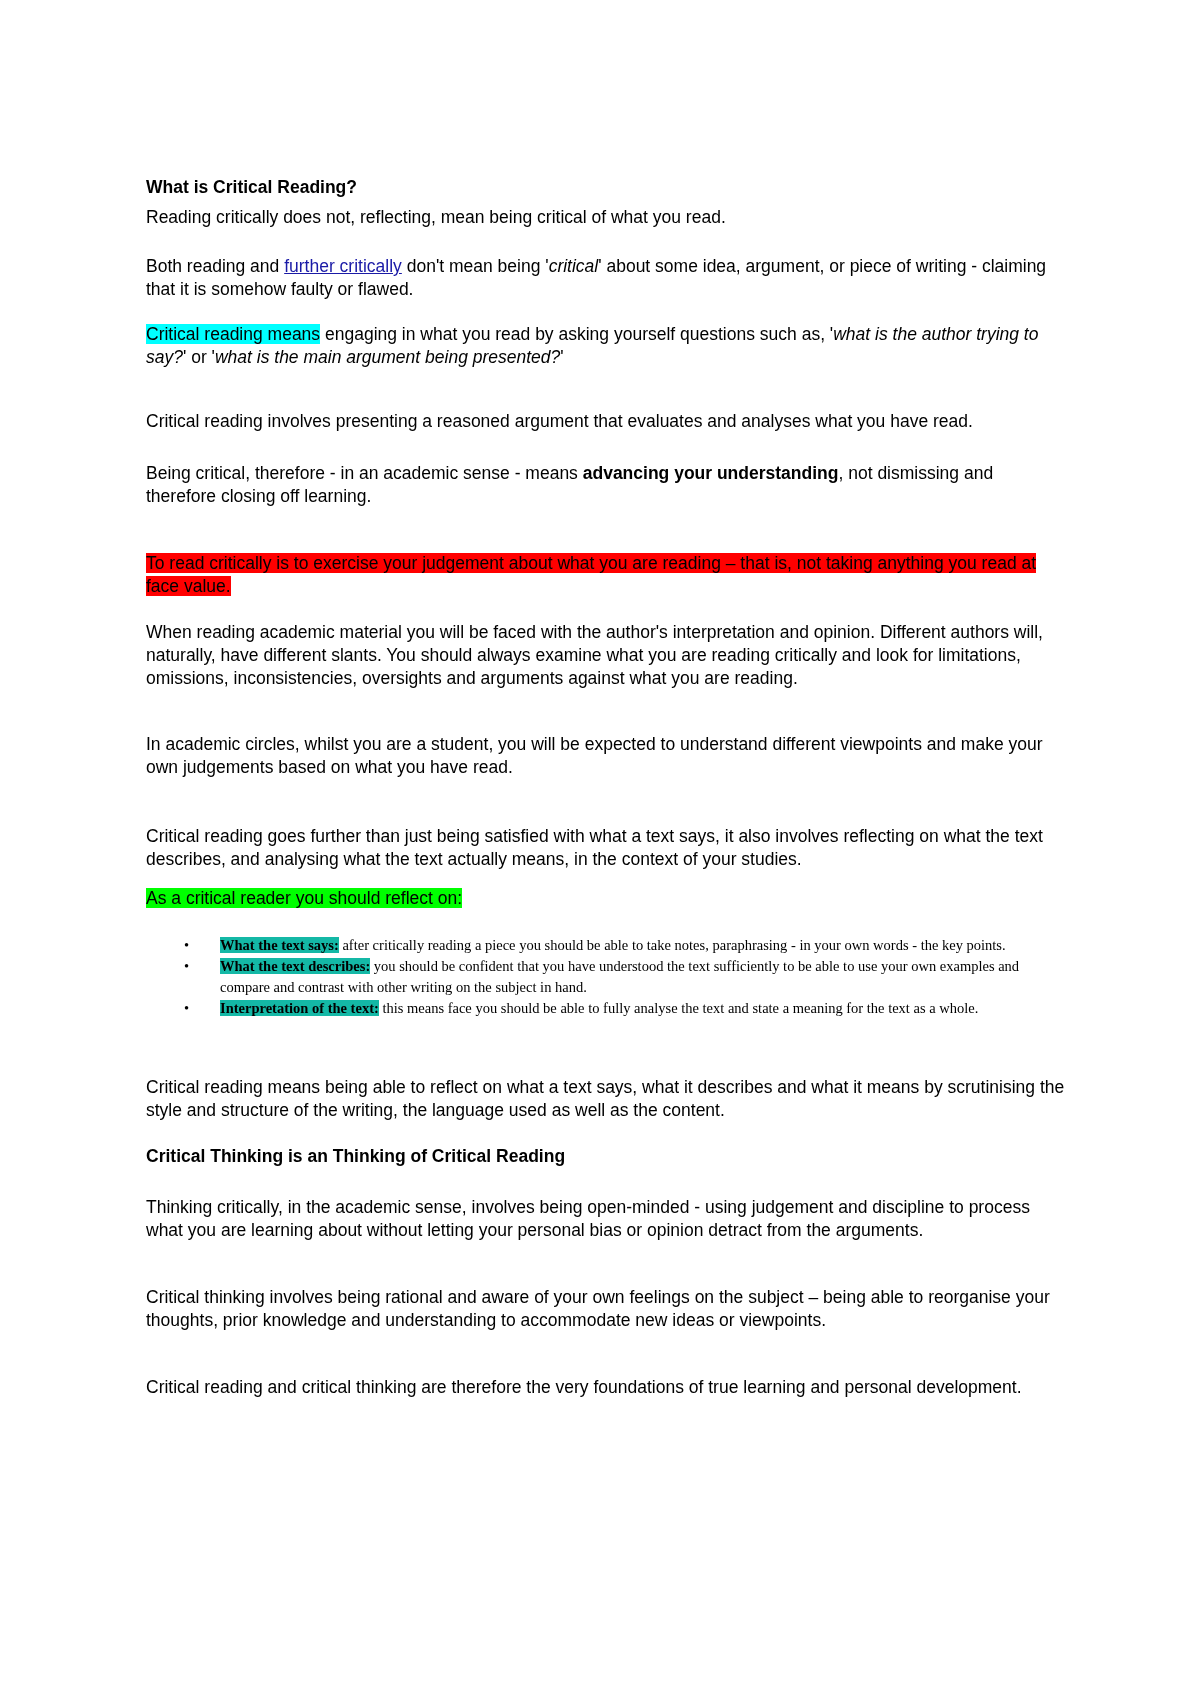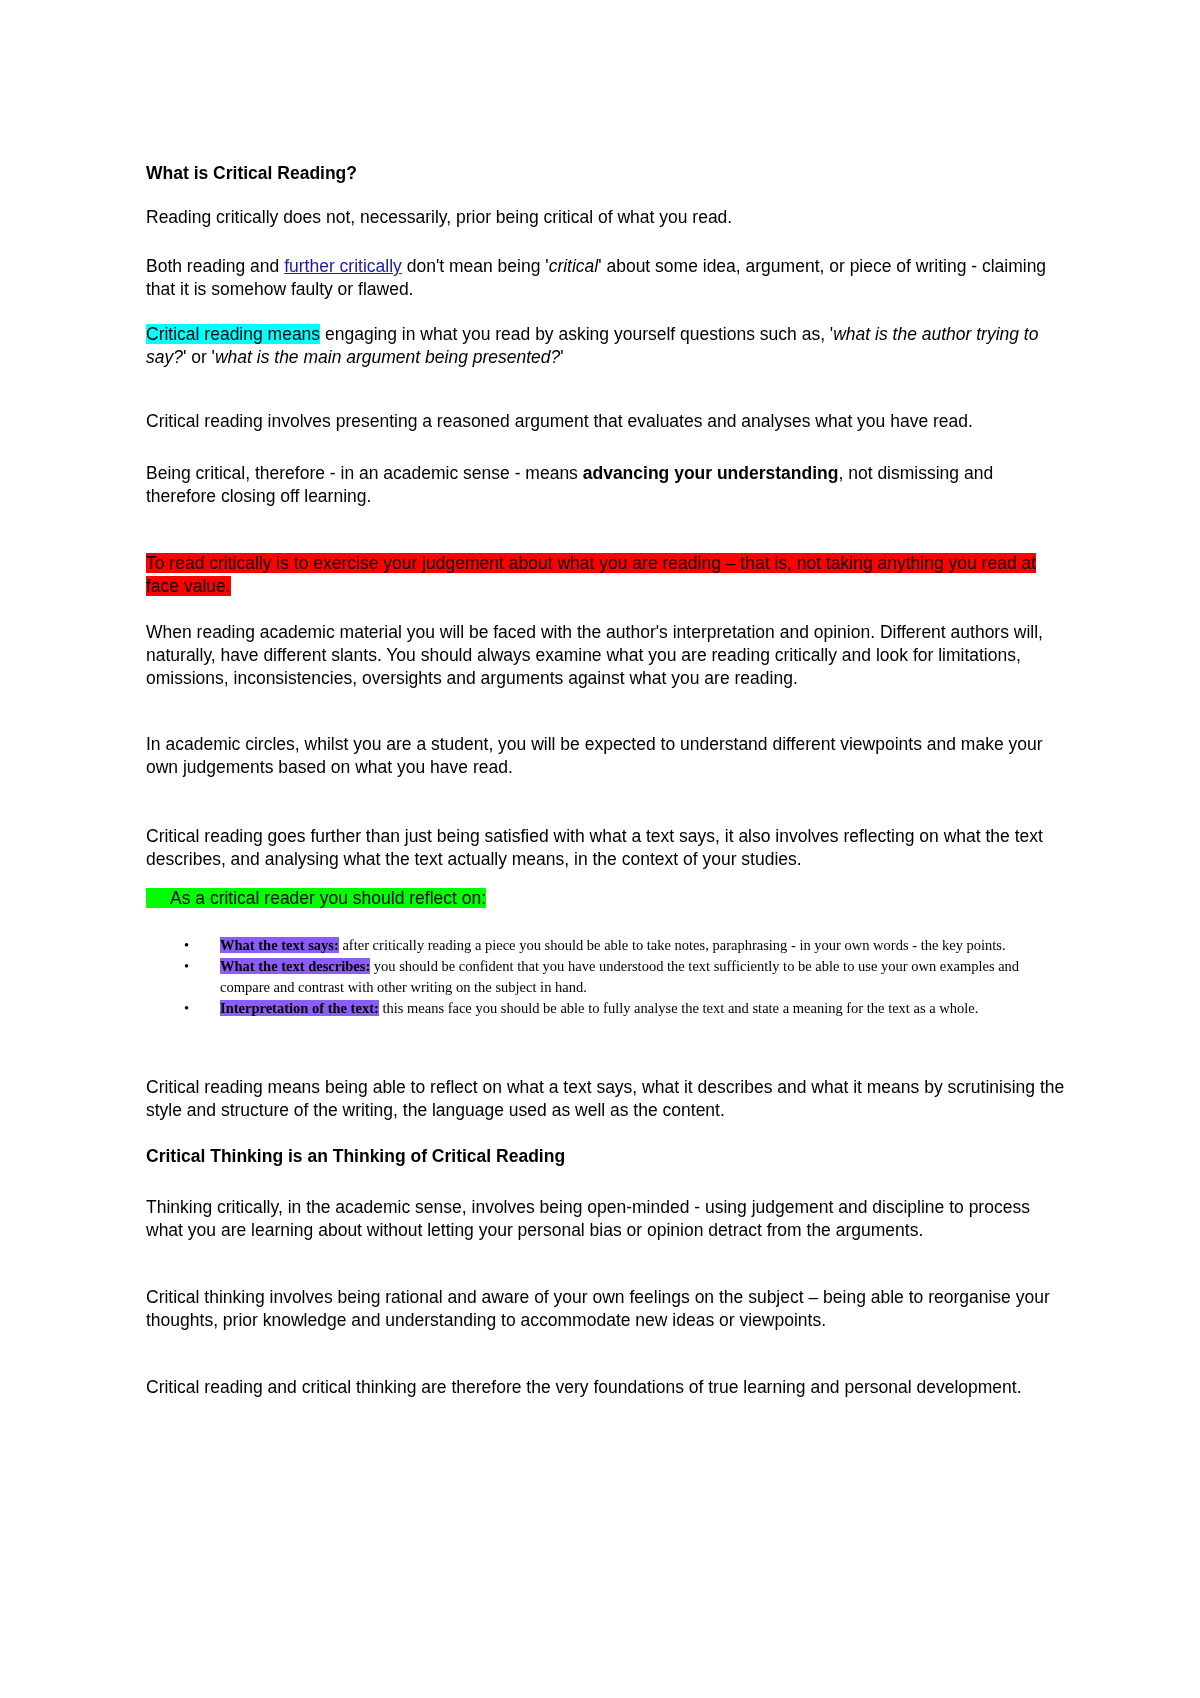--- a/index.html
+++ b/index.html
@@ -4,35 +4,35 @@
 <style>
   html, body { margin: 0; padding: 0; background: #ffffff; }
   body { width: 1200px; height: 1698px; position: relative; overflow: hidden; }
   .page { position: absolute; left: 146px; top: 160px; width: 920px;
           font-family: "Liberation Sans", sans-serif; font-size: 17.5px; line-height: 23px; color: #000; }
   .p { margin: 0; position: absolute; left: 0; width: 920px; }
   .h { font-weight: bold; }
   .link { color: #1a1aa6; text-decoration: underline; }
   .hl-cyan { background: #00ffff; text-align: right; }
   .hl-red { background: #ff0000; }
-  .hl-green { background: #00ff00; padding-left: 24px; }
-  .hl-yellow { background: #8b5cf6; }
+  .hl-green { background: #00ff00; }
+  .hl-yellow { background: #14b8a6; }
   .ul { position: absolute; left: 0; width: 920px; margin: 0; padding: 0; list-style: none;
         font-family: "Liberation Serif", serif; font-size: 14.5px; line-height: 21px; }
   .li { position: relative; padding-left: 74px; }
   .bullet { position: absolute; left: 38px; top: 0; }
   .b { font-weight: bold; }
 </style>
 </head>
 <body>
 
 <div class="page">
-  <p class="p h" style="top:2px">What is Critical Reading?</p>
+  <p class="p h" style="top:16px">What is Critical Reading?</p>
 
-  <p class="p" style="top:46px">Reading critically does not, necessarily, prior being critical of what you read.</p>
+  <p class="p" style="top:46px">Reading critically does not, reflecting, mean being critical of what you read.</p>
 
   <p class="p" style="top:95px"><span>Both reading and </span><span class="link">further critically</span><span> don't mean being '</span><i>critical</i><span>' about some idea, argument, or piece of writing - claiming that it is somehow faulty or flawed.</span></p>
 
   <p class="p" style="top:163px"><span class="hl-cyan">Critical reading means</span><span> engaging in what you read by asking yourself questions such as, '</span><i>what is the author trying to say?</i><span>' or '</span><i>what is the main argument being presented?</i><span>'</span></p>
 
   <p class="p" style="top:250px">Critical reading involves presenting a reasoned argument that evaluates and analyses what you have read.</p>
 
   <p class="p" style="top:302px"><span> Being critical, therefore - in an academic sense - means </span><b>advancing your understanding</b><span>, not dismissing and therefore closing off learning.</span></p>
 
   <p class="p" style="top:392px"><span class="hl-red">To read critically is to exercise your judgement about what you are reading – that is, not taking anything you read at face value.</span></p>

